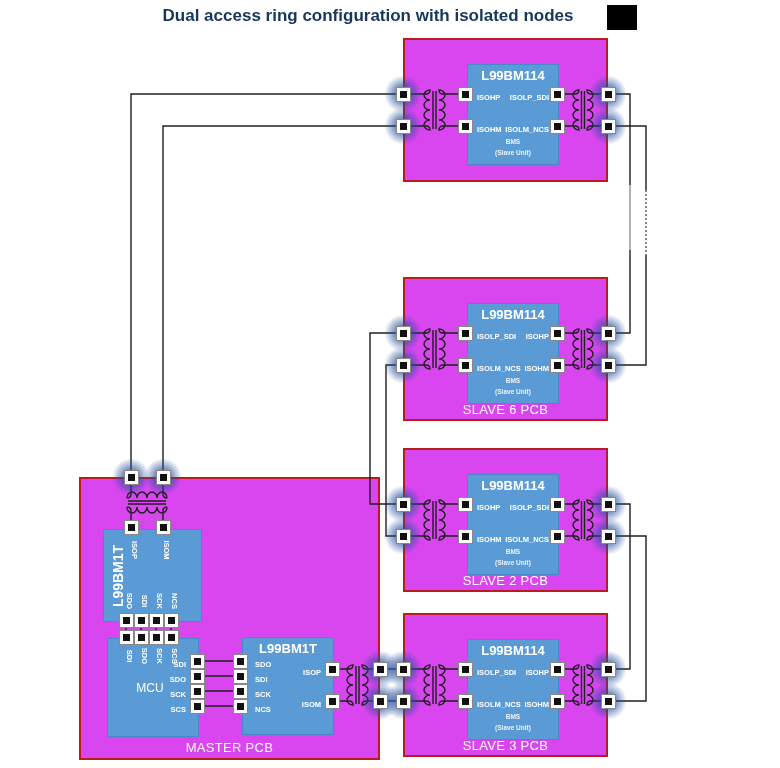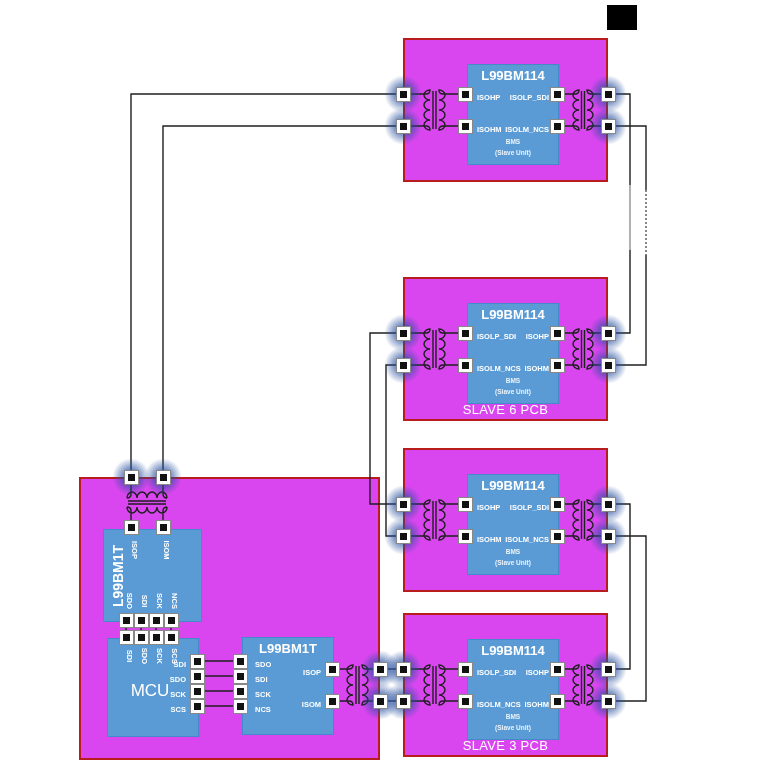--- a/index.html
+++ b/index.html
@@ -20,32 +20,33 @@
   .plabel{position:absolute;color:#fff;font-size:7.5px;font-weight:bold;
     transform:translateY(-50%);white-space:nowrap;}
   .plabel.r{text-align:right;}
   .unit{position:absolute;bottom:6px;left:0;width:100%;text-align:center;
     color:rgba(255,255,255,.88);font-size:6.5px;font-weight:bold;line-height:1.6;}
   .vlabel{position:absolute;color:#fff;font-size:7.5px;font-weight:bold;white-space:nowrap;
     transform:translate(-50%,-50%) rotate(90deg);}
   .vtitle{position:absolute;color:#fff;font-size:14px;font-weight:bold;white-space:nowrap;
     transform:translate(-50%,-50%) rotate(-90deg);}
   .mcu-title{position:absolute;left:10px;top:42px;width:64px;text-align:center;
-    color:#fff;font-size:17px;}
+    color:#fff;font-size:12px;}
   .pin{position:absolute;width:13px;height:13px;box-sizing:border-box;background:#111;
     border:3px solid #fff;box-shadow:0 0 0 1px #888;z-index:5;}
   .glow{position:absolute;width:38px;height:38px;border-radius:50%;z-index:4;
     background:radial-gradient(circle, rgba(37,78,158,.95) 0%, rgba(37,78,158,.55) 35%, rgba(37,78,158,0) 70%);}
   #wires{position:absolute;left:0;top:0;z-index:3;pointer-events:none;}
 </style>
 </head>
 <body>
 
 <div id="canvas">
 
+  <div class="title">Dual access ring configuration with isolated nodes</div>
   <div class="legend-square"></div>
 
   <div class="pcb slave" style="top:38px">
     <div class="chip">
       <div class="chip-title">L99BM114</div>
       <div class="plabel" style="left:9px;top:32px">ISOHP</div>
       <div class="plabel" style="left:9px;top:64px">ISOHM</div>
       <div class="plabel r" style="right:9px;top:32px">ISOLP_SDI</div>
       <div class="plabel r" style="right:9px;top:64px">ISOLM_NCS</div>
       <div class="unit">
@@ -72,20 +73,21 @@
     <div class="chip">
       <div class="chip-title">L99BM114</div>
       <div class="plabel" style="left:9px;top:32px">ISOHP</div>
       <div class="plabel" style="left:9px;top:64px">ISOHM</div>
       <div class="plabel r" style="right:9px;top:32px">ISOLP_SDI</div>
       <div class="plabel r" style="right:9px;top:64px">ISOLM_NCS</div>
       <div class="unit">
         <span>BMS</span><br><span>(Slave Unit)</span>
       </div>
     </div>
+    <div class="board-label">SLAVE 2 PCB</div>
   </div>
 
   <div class="pcb slave" style="top:613px">
     <div class="chip">
       <div class="chip-title">L99BM114</div>
       <div class="plabel" style="left:9px;top:32px">ISOLP_SDI</div>
       <div class="plabel" style="left:9px;top:64px">ISOLM_NCS</div>
       <div class="plabel r" style="right:9px;top:32px">ISOHP</div>
       <div class="plabel r" style="right:9px;top:64px">ISOHM</div>
       <div class="unit">
@@ -121,20 +123,21 @@
 
     <div class="chip" style="left:161px;top:158px;width:92px;height:98px">
       <div class="chip-title">L99BM1T</div>
       <div class="plabel" style="left:12px;top:26px">SDO</div>
       <div class="plabel" style="left:12px;top:41px">SDI</div>
       <div class="plabel" style="left:12px;top:56px">SCK</div>
       <div class="plabel" style="left:12px;top:71px">NCS</div>
       <div class="plabel r" style="right:12px;top:34px">ISOP</div>
       <div class="plabel r" style="right:12px;top:66px">ISOM</div>
     </div>
+    <div class="board-label" style="bottom:3px">MASTER PCB</div>
   </div>
 
   <svg id="wires" width="780" height="768">
       <path d="M131,477 L131,94 L403,94" fill="none" stroke="#1f1f1f" stroke-width="1.4"></path>
       <path d="M163,477 L163,126 L403,126" fill="none" stroke="#1f1f1f" stroke-width="1.4"></path>
       <path d="M608,94 L630,94 L630,185" fill="none" stroke="#1f1f1f" stroke-width="1.4"></path>
       <path d="M630,185 L630,250" fill="none" stroke="#909090" stroke-width="1.4"></path>
       <path d="M630,250 L630,333 L608,333" fill="none" stroke="#1f1f1f" stroke-width="1.4"></path>
       <path d="M608,126 L646,126 L646,190" fill="none" stroke="#1f1f1f" stroke-width="1.4"></path>
       <path d="M646,190 L646,255" fill="none" stroke="#555" stroke-width="1.4" stroke-dasharray="2,2"></path>

